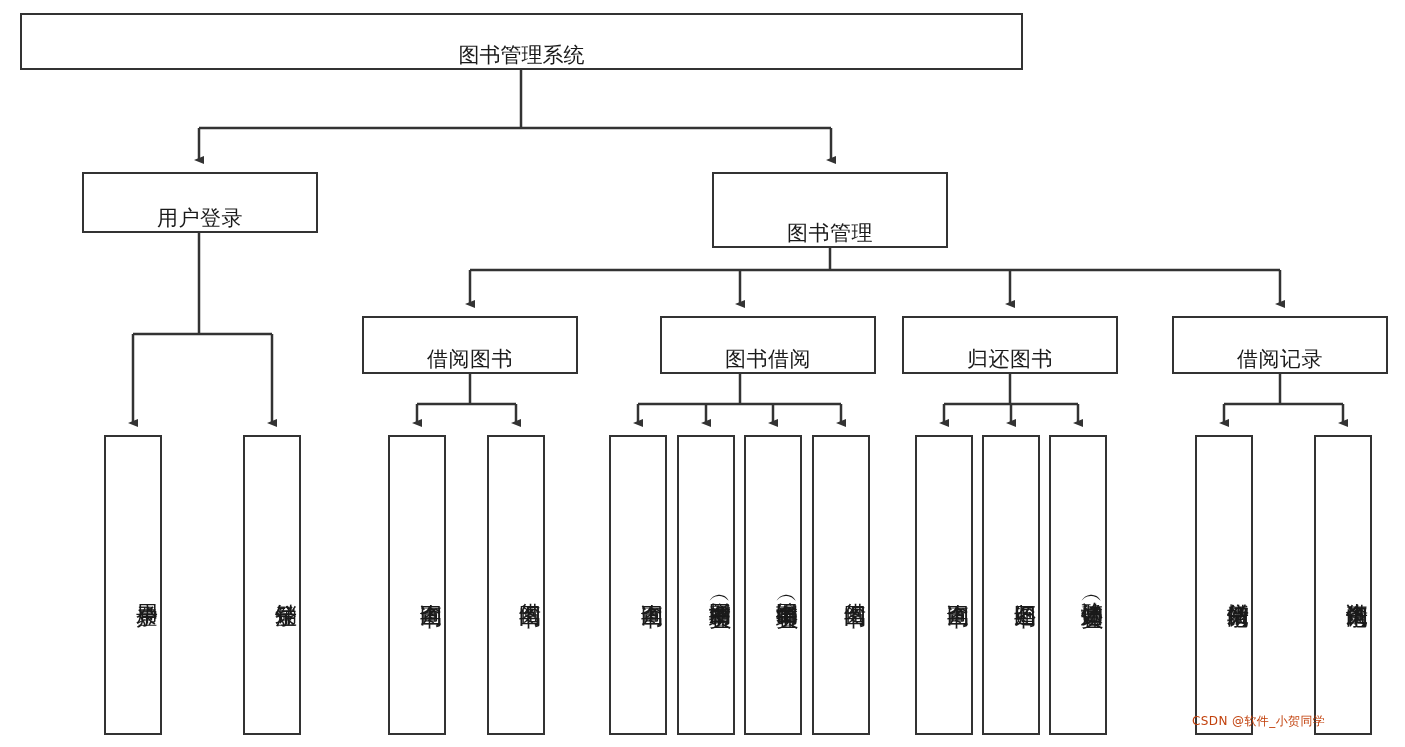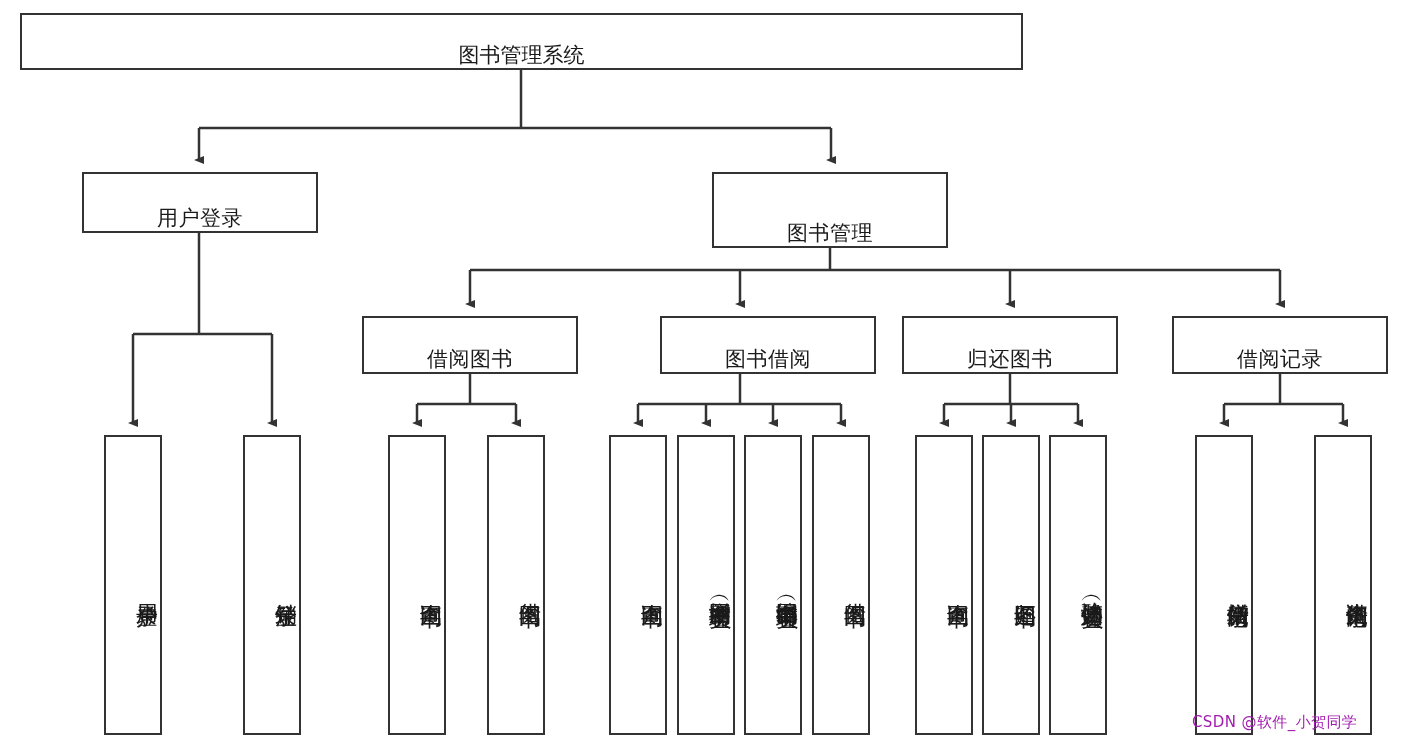--- a/index.html
+++ b/index.html
@@ -54,22 +54,22 @@
   }
   .node-v span {
     writing-mode: vertical-rl;
     text-orientation: upright;
     display: inline-block;
   }
   .watermark {
     position: absolute;
     left: 1192px;
     top: 713px;
-    font-size: 15px;
-    color: #a21caf;
+    font-size: 12px;
+    color: #c2410c;
     white-space: nowrap;
     letter-spacing: 0.4px;
   }
 </style>
 </head>
 <body>
 
 <div id="diagram-root">
 
   <svg id="diagram-svg" viewBox="0 0 1405 747" xmlns="http://www.w3.org/2000/svg">

